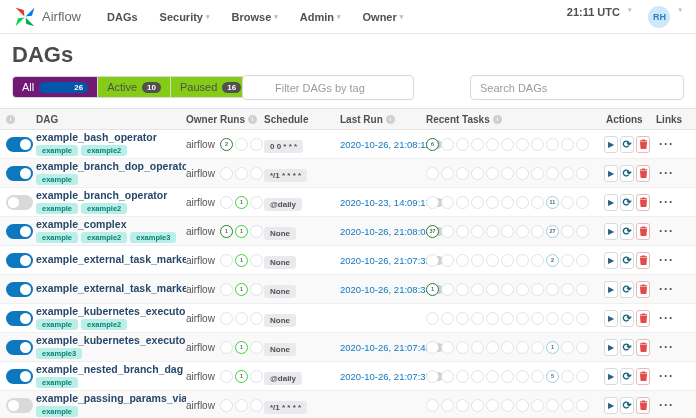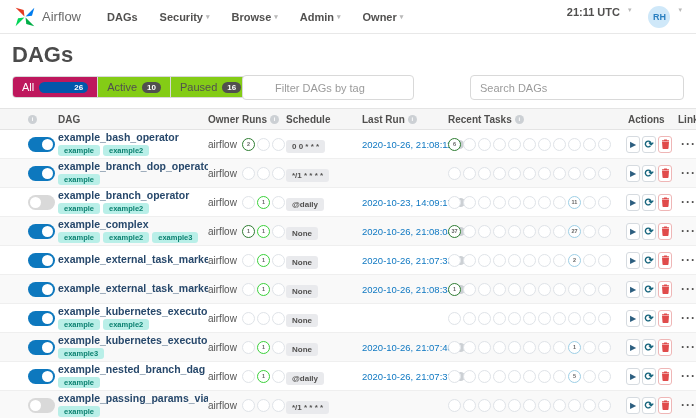--- a/index.html
+++ b/index.html
@@ -19,33 +19,33 @@
             font-size:9px; font-weight:bold; display:flex; align-items:center; justify-content:center; margin-left:12px; }
 
   
   .page-title { font-size:22px; font-weight:bold; color:#4b4b4b; margin:8px 0 7px 12px; }
   .filterbar { position:relative; height:30px; }
   .tab-group { position:absolute; left:12px; top:1px; display:inline-flex; border:1px solid #d9d9d9;
                border-radius:4px; overflow:hidden; background:#fff; }
   .tab { padding:4px 9px; font-size:11px; color:#51504f; background:#84cc16; display:flex; align-items:center;
          gap:5px; border-right:1px solid #d9d9d9; cursor:pointer; white-space:nowrap; }
   .tab:last-child { border-right:none; }
-  .tab.active { background:#be185d; color:#fff; }
+  .tab.active { background:#701a75; color:#fff; }
   .badge { border-radius:9px; padding:1px 5px; font-size:8px; font-weight:bold; color:#fff; background:#51504f; }
   .tab.active .badge { background:#0257ab;padding-left:35px; }
   .filter-input { position:absolute; top:0; height:25px; border:1px solid #d9d9d9; border-radius:4px;
                   font-size:11px; padding:0 9px; color:#555; font-family:"Liberation Sans", sans-serif; outline:none; }
   .filter-input::placeholder { color:#9b9b9b; }
   #tag-filter { left:242px; width:172px;padding-left:32px; }
   #search-input { left:470px; width:214px; }
 
   
   .table { margin-top:3px; }
   .thead, .trow { display:grid; grid-template-columns:30px 150px 34px 44px 62px 100px 168px 56px 28px;
-                  align-items:center; padding:0 28px; }
+                  align-items:center; padding:0 6px; }
   .thead { height:22px; background:#f6f6f6; border-top:1px solid #e4e4e4; border-bottom:1px solid #e4e4e4;
            font-size:10px; font-weight:bold; color:#51504f; }
   .hcell { display:flex; align-items:center; gap:3px; white-space:nowrap; }
   .trow { height:29px; border-bottom:1px solid #efefef; background:#fff; }
   .trow.alt { background:#f9f9f9; }
 
   .toggle { width:27px; height:15px; border-radius:8px; position:relative; cursor:pointer; }
   .toggle.on  { background:#0d78be; }
   .toggle.off { background:#d9d9d9; }
   .knob { width:11px; height:11px; background:#fff; border-radius:50%; position:absolute; top:2px; }

